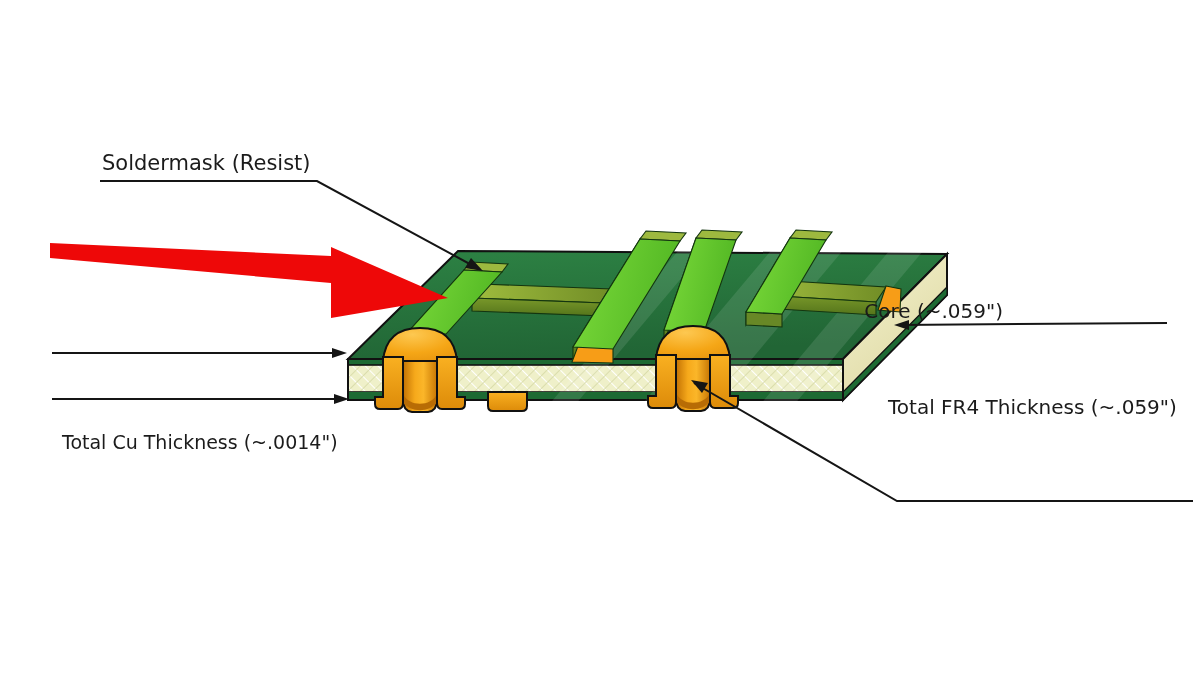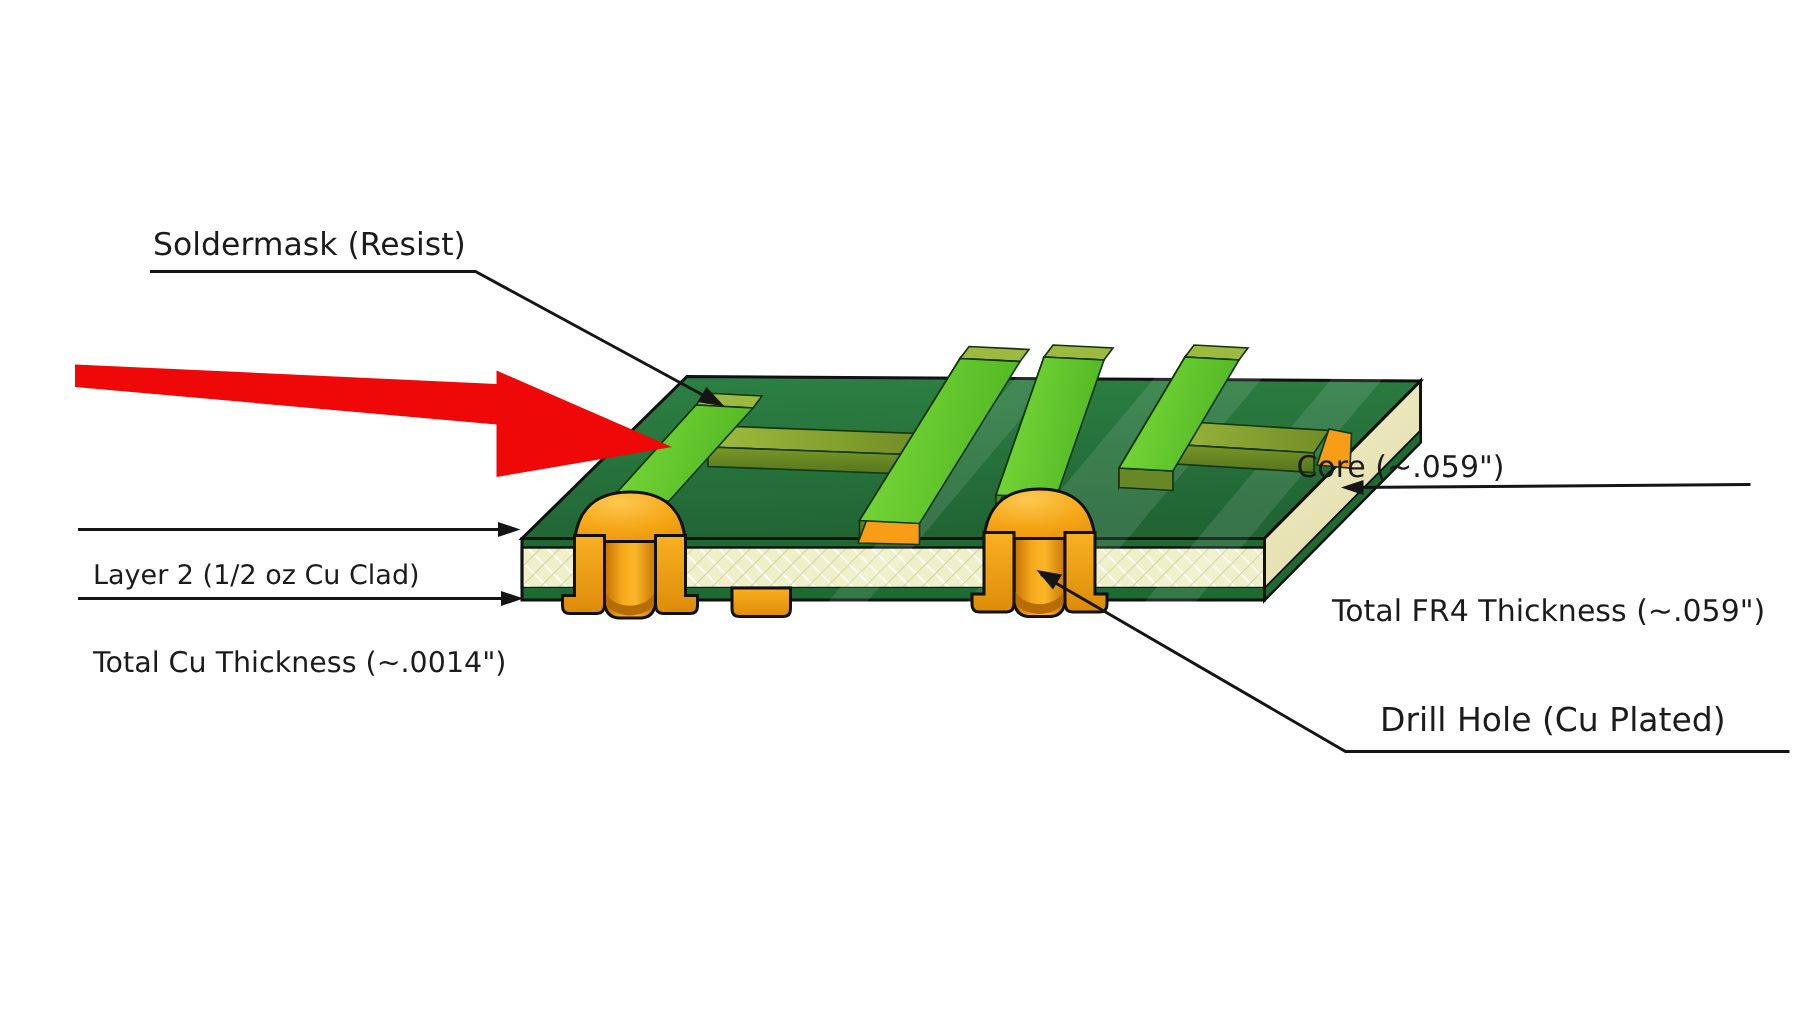--- a/index.html
+++ b/index.html
@@ -163,18 +163,16 @@
 
       <path d="M1167,323 L898,325"></path>
       <polygon points="894,325 909,320 909,330" fill="#151515" stroke="none"></polygon>
 
       <path d="M1193,501 L897,501 L694,383"></path>
       <polygon points="691,380 708,383 702,393" fill="#151515" stroke="none"></polygon>
     </g>
   </svg>
 
   <div class="lbl lbl-soldermask">Soldermask (Resist)</div>
-  <div class="lbl lbl-layer2">Layer 2 (1/2 oz Cu Clad)</div>
   <div class="lbl lbl-totalcu">Total Cu Thickness (~.0014")</div>
   <div class="lbl lbl-core">Core (~.059")</div>
   <div class="lbl lbl-fr4">Total FR4 Thickness (~.059")</div>
-  <div class="lbl lbl-drill">Drill Hole (Cu Plated)</div>
 </div>
 
 </body></html>

